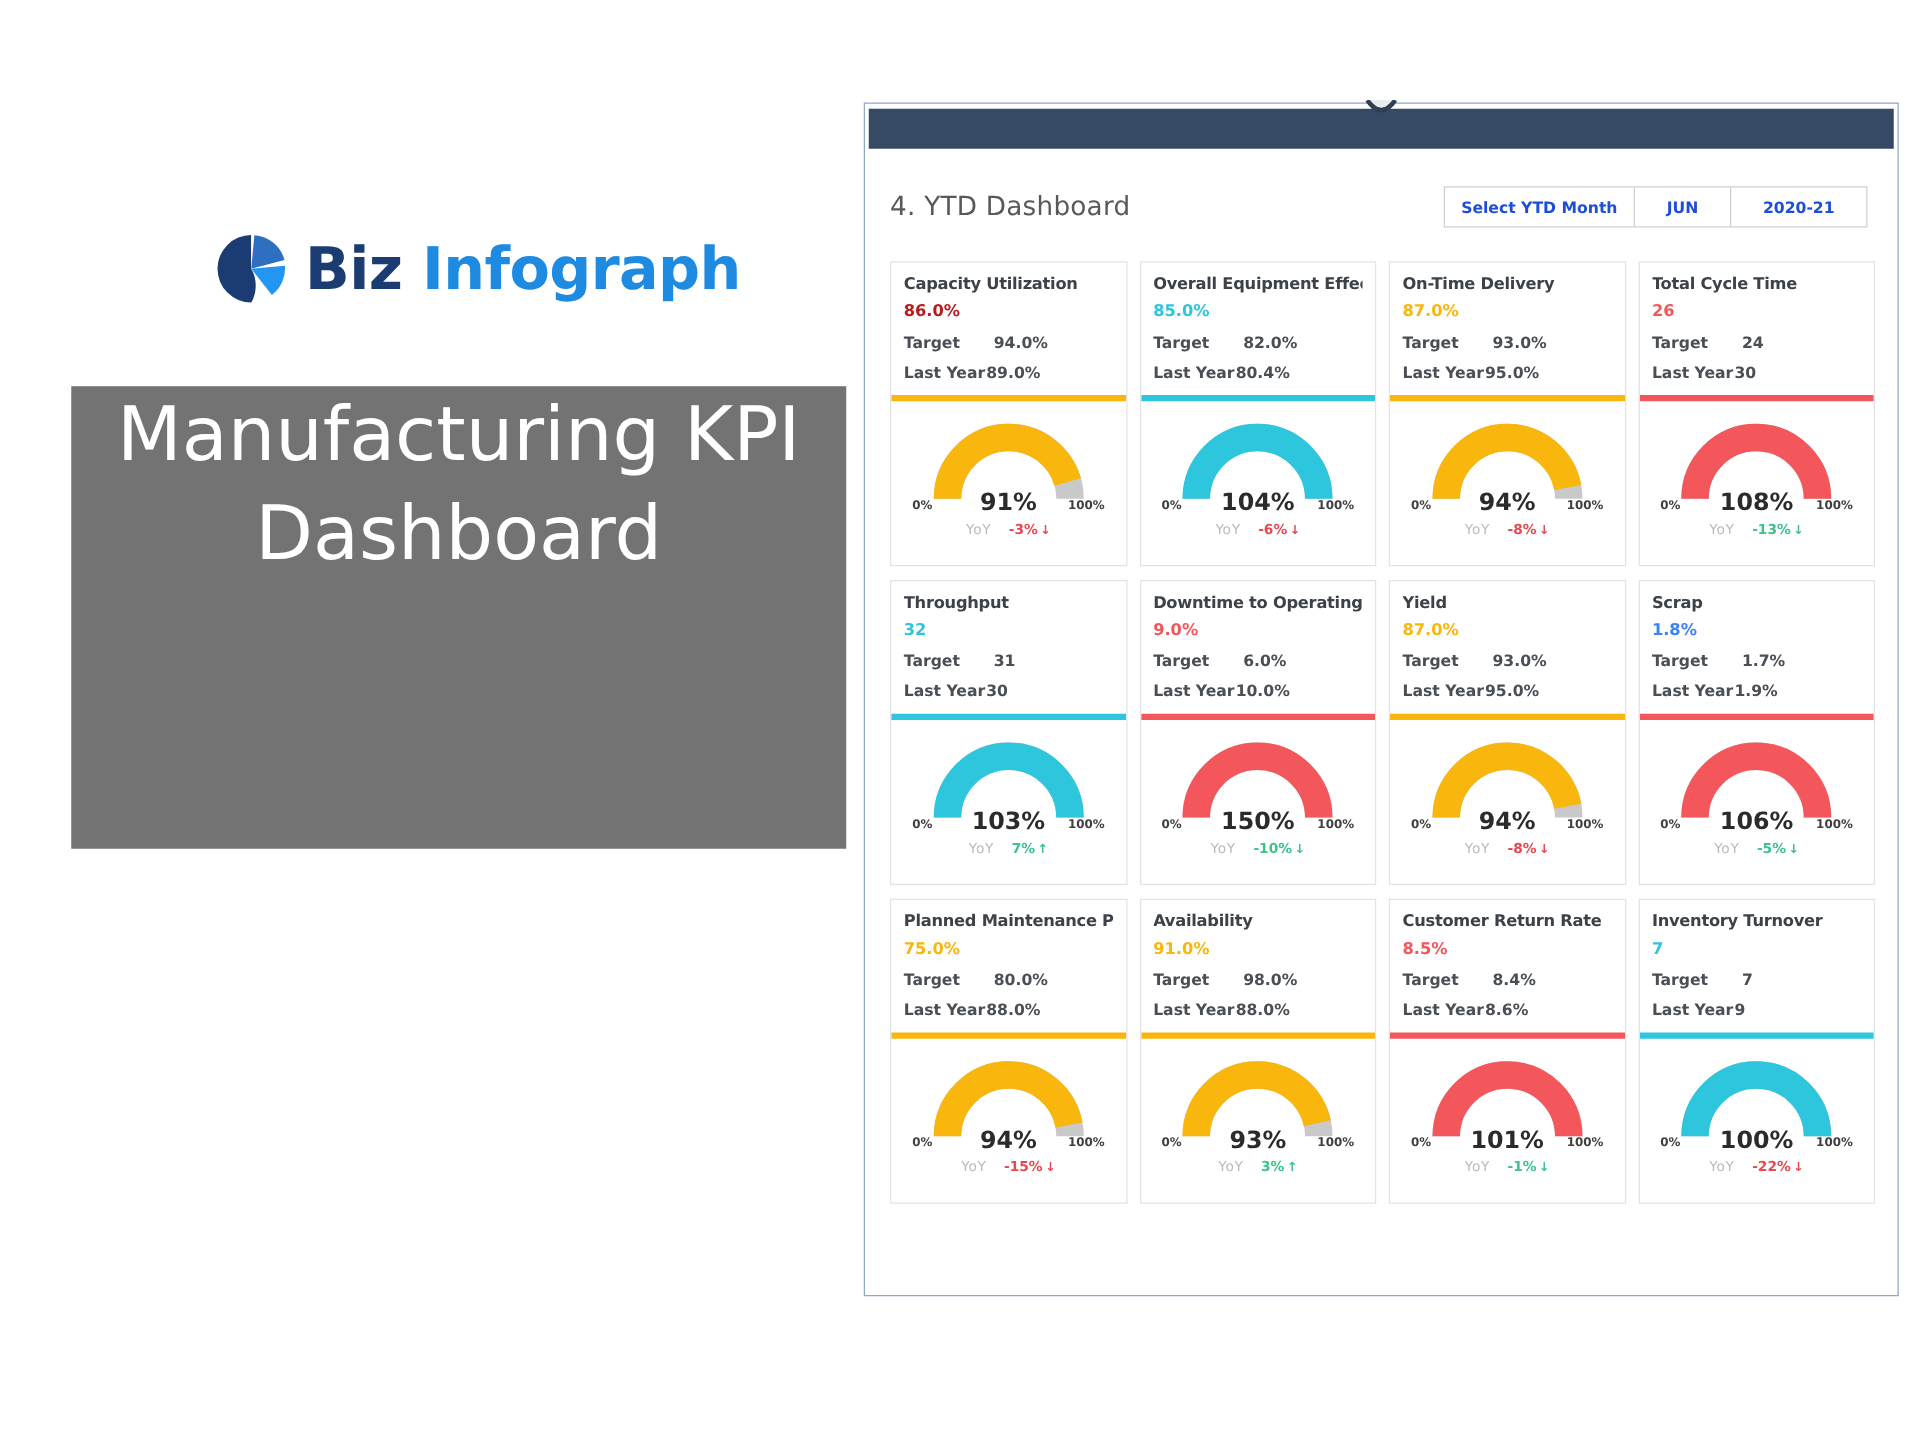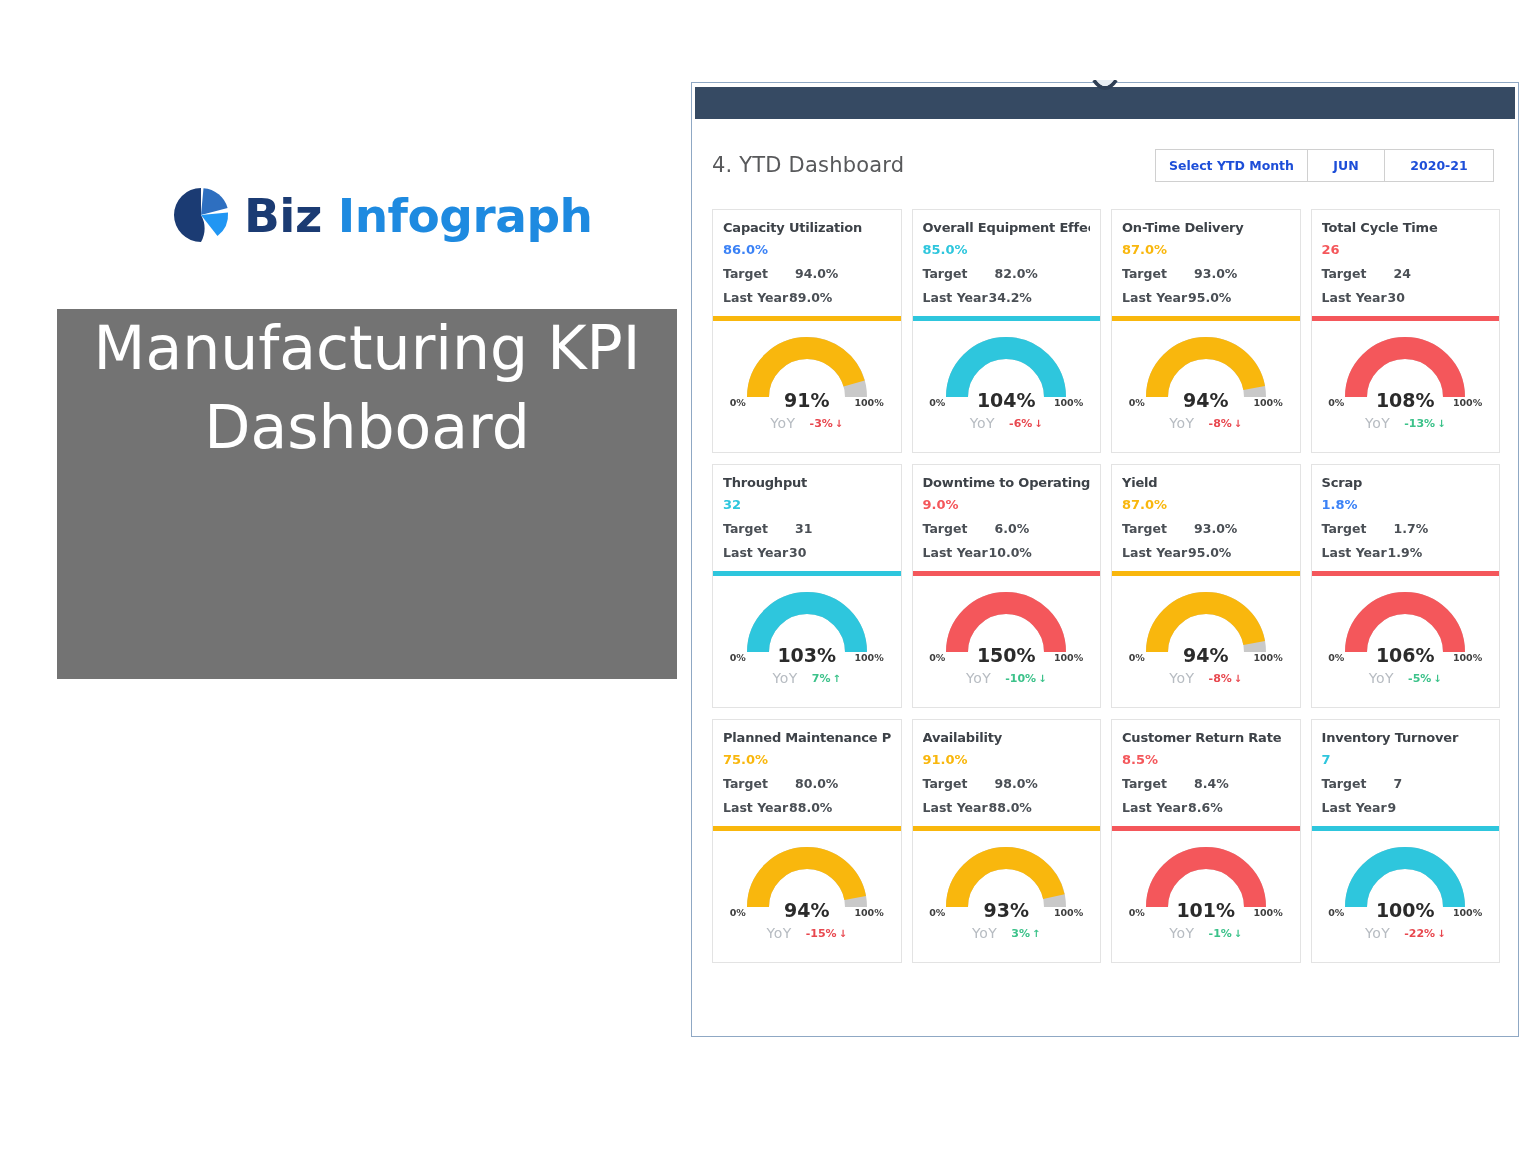--- a/index.html
+++ b/index.html
@@ -219,21 +219,21 @@
     white-space: nowrap;
   }
   .yoy-row {
     display: flex;
     align-items: center;
     gap: 14px;
     margin-top: 4px;
     font-family: "DejaVu Sans", sans-serif;
   }
   .yoy-label {
-    font-size: 14px;
+    font-size: 11px;
     color: #b7bcc2;
     font-weight: normal;
     letter-spacing: 0.5px;
   }
   .yoy-value {
     font-size: 11px;
     font-weight: bold;
   }
   .yoy-arrow { font-size: 10px; margin-left: 2px; }
 </style>
@@ -280,21 +280,21 @@
         <div id="ytd-label">Select YTD Month</div>
         <div id="ytd-month" class="sel-divider">JUN</div>
         <div id="ytd-year" class="sel-divider">2020-21</div>
       </div>
     </div>
 
     <div id="card-grid">
         <div class="kpi-card">
           <div class="card-head">
             <div class="kpi-name">Capacity Utilization</div>
-            <div class="kpi-actual" style="color:#3b82f6">86.0%</div>
+            <div class="kpi-actual" style="color:#b91c1c">86.0%</div>
             <div class="kpi-row">
               <span class="lbl">Target</span>
               <span class="val">94.0%</span>
             </div>
             <div class="kpi-row tight">
               <span class="lbl">Last Year</span>
               <span class="val">89.0%</span>
             </div>
           </div>
           <div class="accent-bar" style="background:#f9b70d"></div>
@@ -319,21 +319,21 @@
         <div class="kpi-card">
           <div class="card-head">
             <div class="kpi-name">Overall Equipment Effectiveness</div>
             <div class="kpi-actual" style="color:#2ec6dd">85.0%</div>
             <div class="kpi-row">
               <span class="lbl">Target</span>
               <span class="val">82.0%</span>
             </div>
             <div class="kpi-row tight">
               <span class="lbl">Last Year</span>
-              <span class="val">34.2%</span>
+              <span class="val">80.4%</span>
             </div>
           </div>
           <div class="accent-bar" style="background:#2ec6dd"></div>
           <div class="gauge-area">
             <div class="gauge-wrap">
               <svg width="136" height="84" viewBox="0 0 136 84">
                 <path d="M 19 76 A 49 49 0 0 1 117 76" fill="none" stroke="#c9c9c9" stroke-width="22"></path>
                 <path d="M 19 76 A 49 49 0 0 1 117 76" fill="none" stroke="#2ec6dd" stroke-width="22" stroke-dasharray="153.94 2.00"></path>
               </svg>
             </div>

